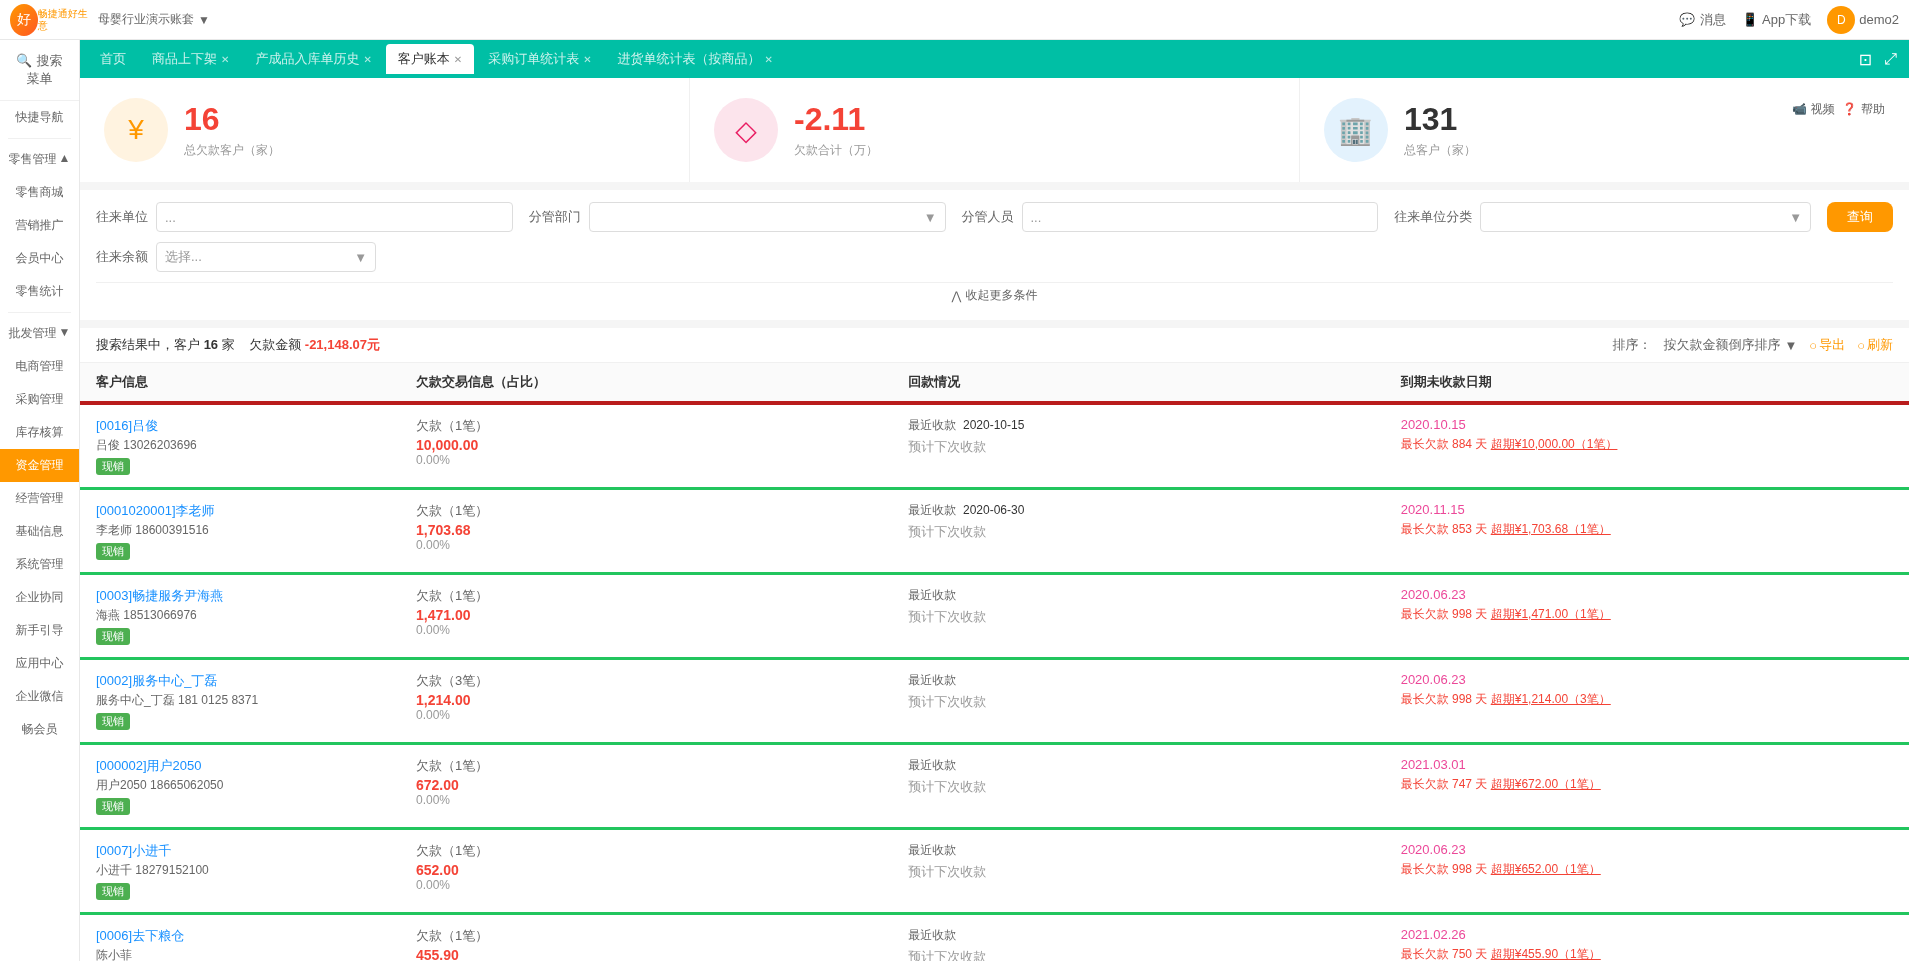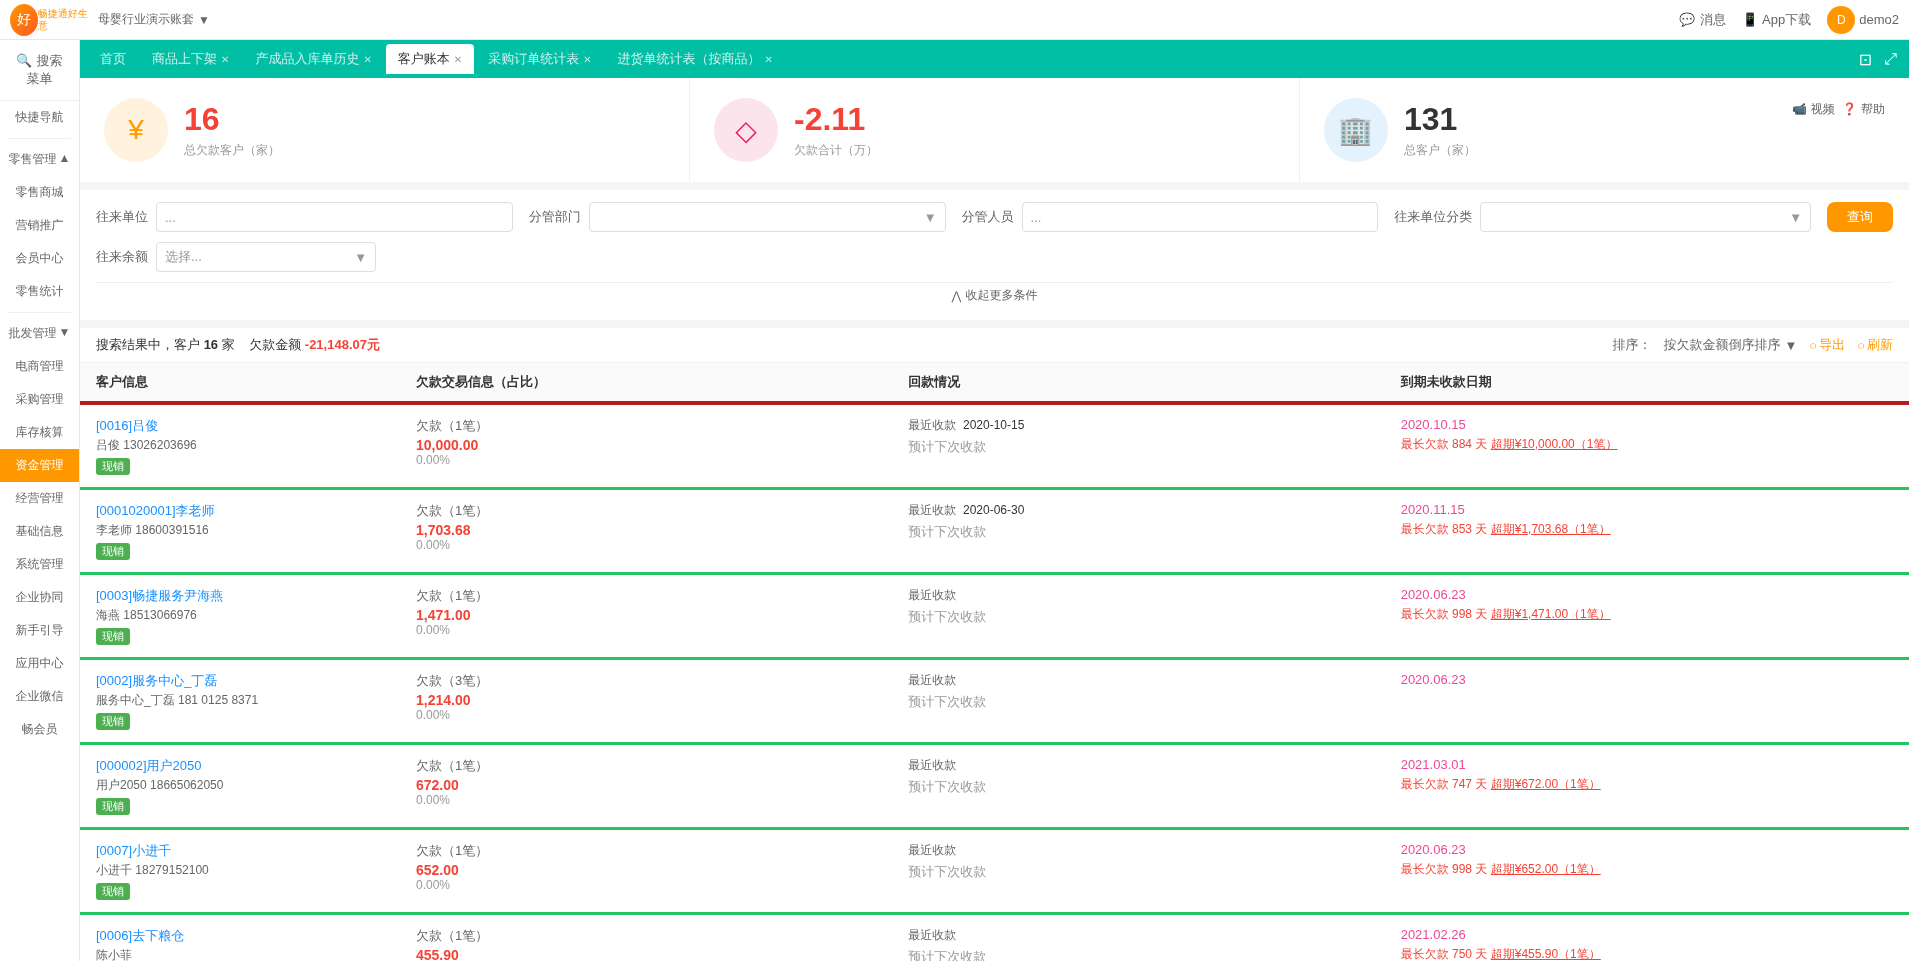--- a/index.html
+++ b/index.html
@@ -408,20 +408,21 @@
             <div class="debt-count">欠款（3笔）</div>
             <div class="debt-amount">1,214.00</div>
             <div class="debt-percent">0.00%</div>
           </div>
           <div>
             <div class="payment-info"><span>最近收款</span>&nbsp;&nbsp;<span class="payment-date"></span></div>
             <div class="payment-next">预计下次收款</div>
           </div>
           <div>
             <div class="overdue-date">2020.06.23</div>
+            <div class="overdue-days"><span>最长欠款 998 天</span>&nbsp;<span class="overdue-link">超期¥1,214.00（3笔）</span></div>
           </div>
         </div>
 
         <div class="table-row">
           <div>
             <div class="customer-name">[000002]用户2050</div>
             <div class="customer-phone">用户2050 18665062050</div>
             <span class="customer-tag">现销</span>
           </div>
           <div>

